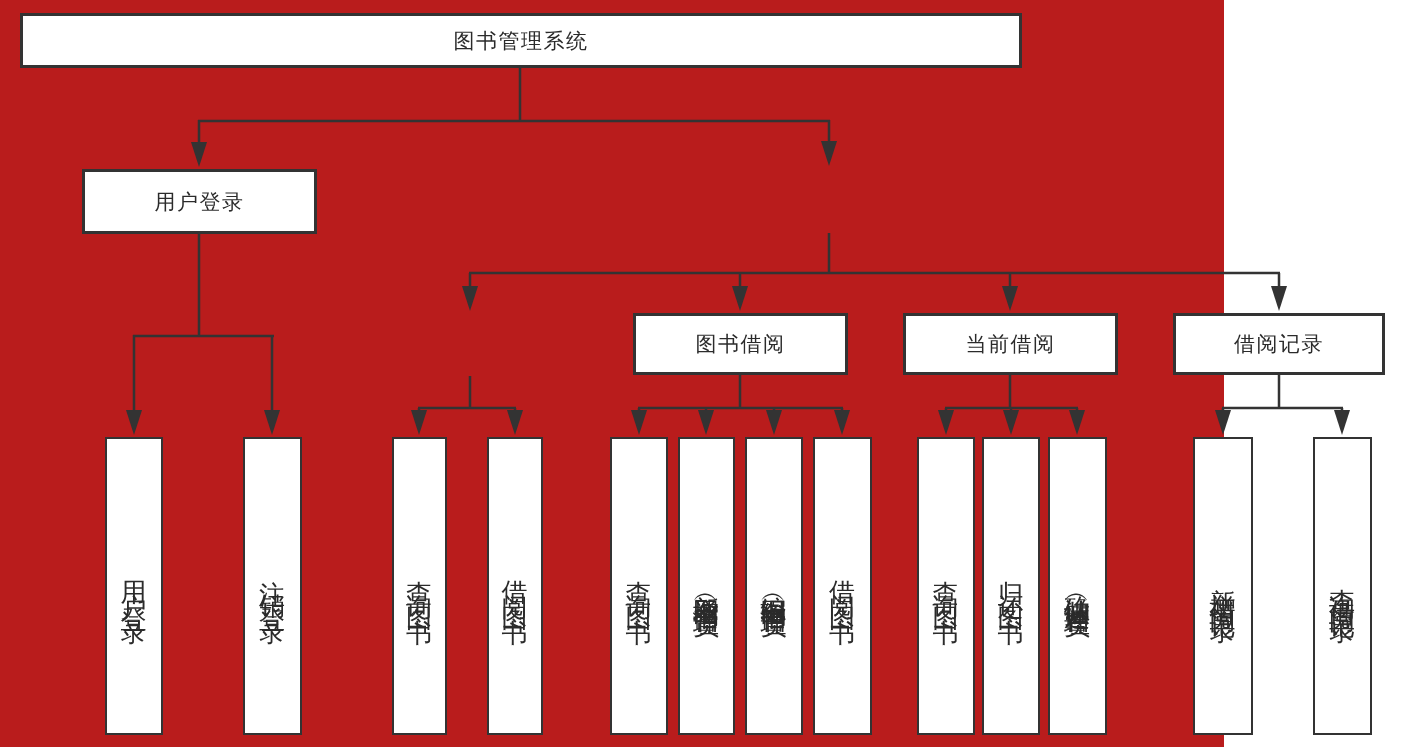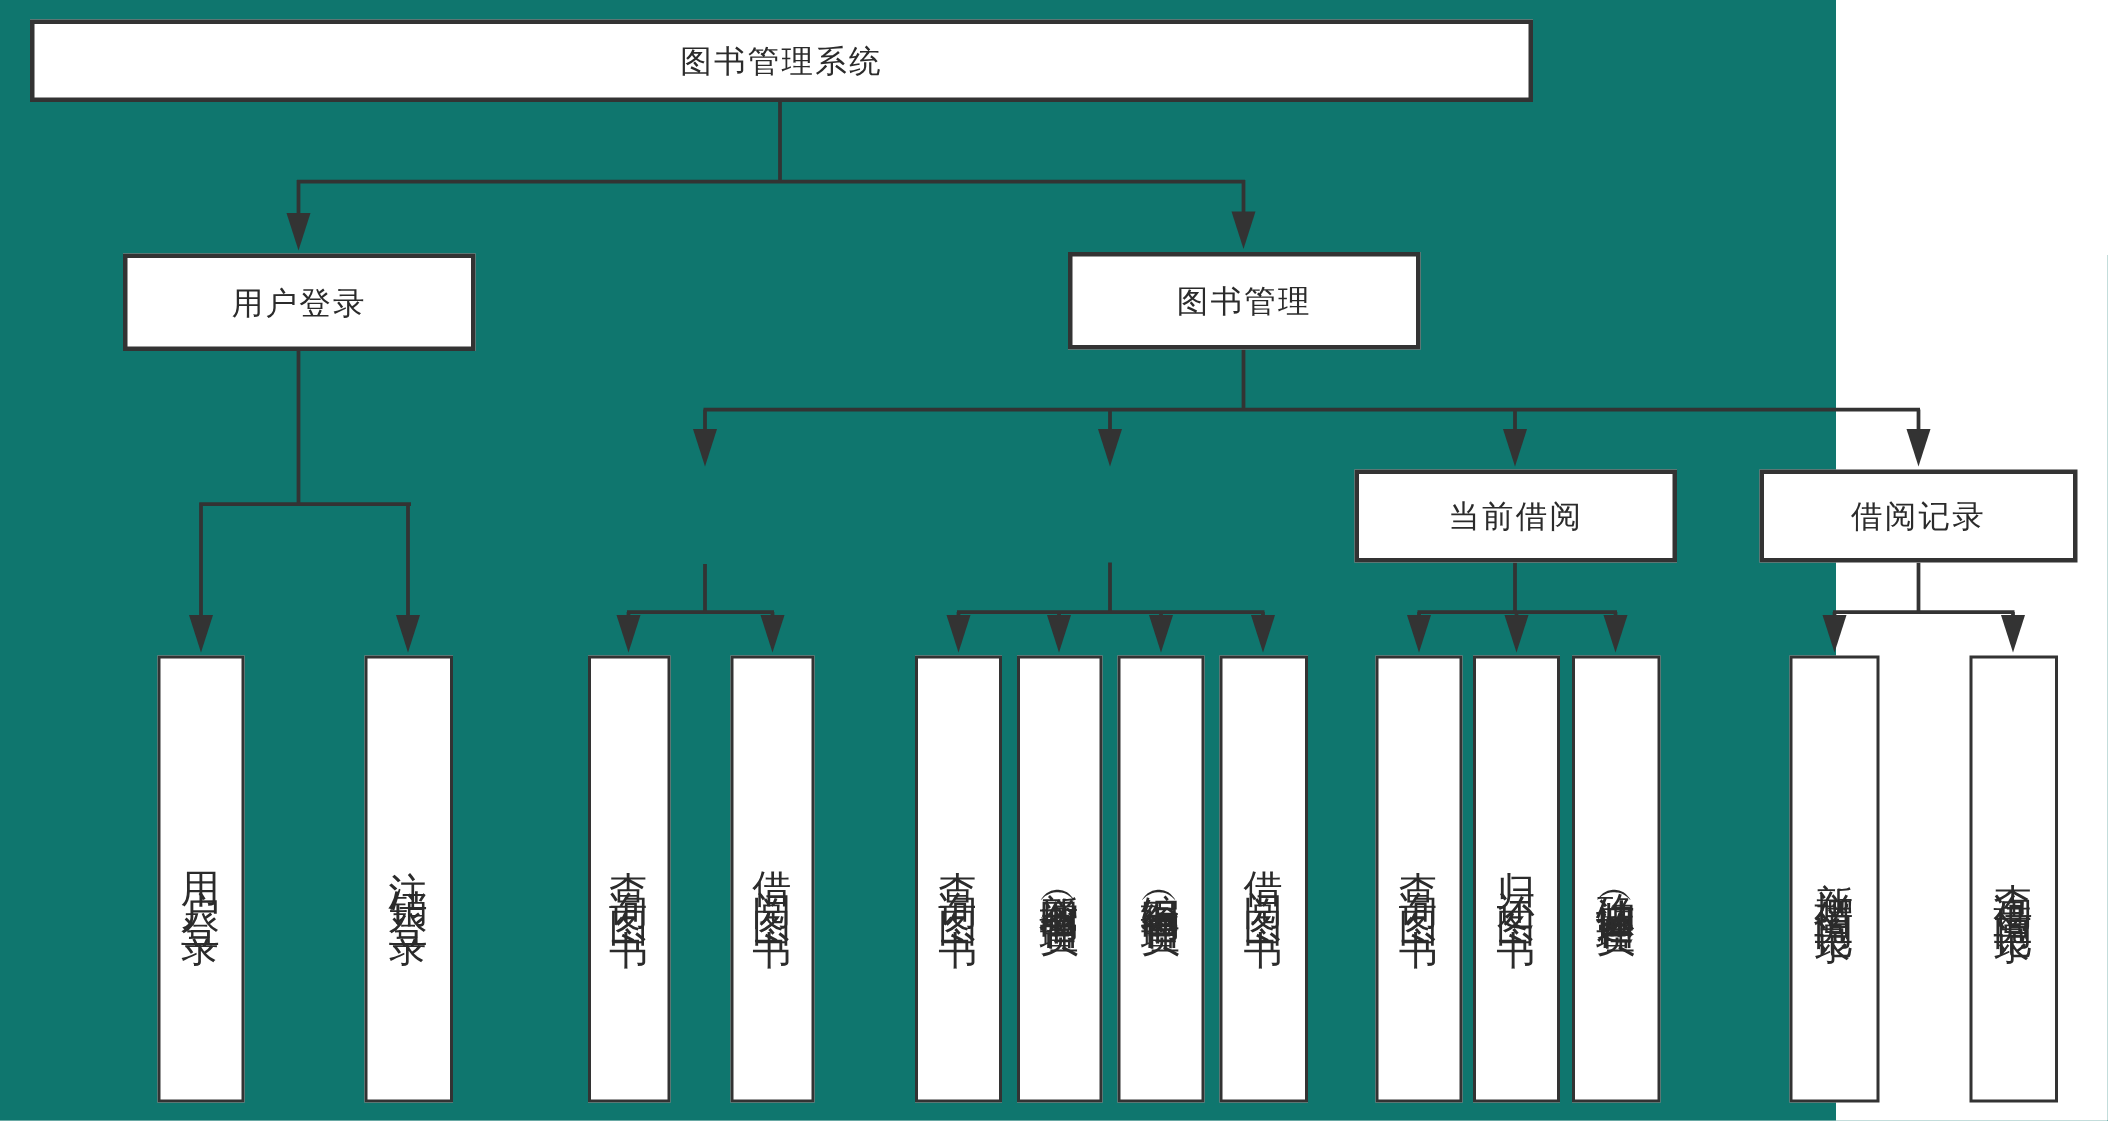--- a/index.html
+++ b/index.html
@@ -1,20 +1,20 @@
 <!DOCTYPE html>
 <html><head>
 <meta charset="utf-8">
 <style>
   html,body{margin:0;padding:0;background:#ffffff;}
   body{
     width:1405px;height:747px;overflow:hidden;
     font-family:"Liberation Sans", sans-serif;
   }
-  .canvas{position:relative;width:1224px;height:747px;background:#0f766e;}
+  .canvas{position:relative;width:1224px;height:747px;background:#b91c1c;}
   .wires{position:absolute;left:0;top:0;z-index:1;}
   .node{
     position:absolute;z-index:2;background:#ffffff;
     border:3px solid #333333;box-sizing:border-box;
     display:flex;align-items:center;justify-content:center;
     color:#2b2b2b;
   }
   .hbox span{font-size:21px;letter-spacing:1.5px;white-space:nowrap;}
   .vbox{border-width:2.5px;}
   .vbox span{
@@ -88,24 +88,24 @@
     </g>
   </svg>
 
   <div class="node hbox" style="left:20px;top:13px;width:1002px;height:55px">
     <span>图书管理系统</span>
   </div>
 
   <div class="node hbox" style="left:82px;top:169px;width:235px;height:65px">
     <span>用户登录</span>
   </div>
-  <div class="node hbox" style="left:712px;top:168px;width:235px;height:65px">
-    <span>图书管理</span>
+
+  <div class="node hbox" style="left:633px;top:313px;width:215px;height:62px">
+    <span>图书借阅</span>
   </div>
-
   <div class="node hbox" style="left:903px;top:313px;width:215px;height:62px">
     <span>当前借阅</span>
   </div>
   <div class="node hbox" style="left:1173px;top:313px;width:212px;height:62px">
     <span>借阅记录</span>
   </div>
 
   <div class="node vbox" style="left:105px;top:437px;width:58px;height:298px">
     <span class="vtext" style="letter-spacing: 13px;">用户登录</span>
   </div>

